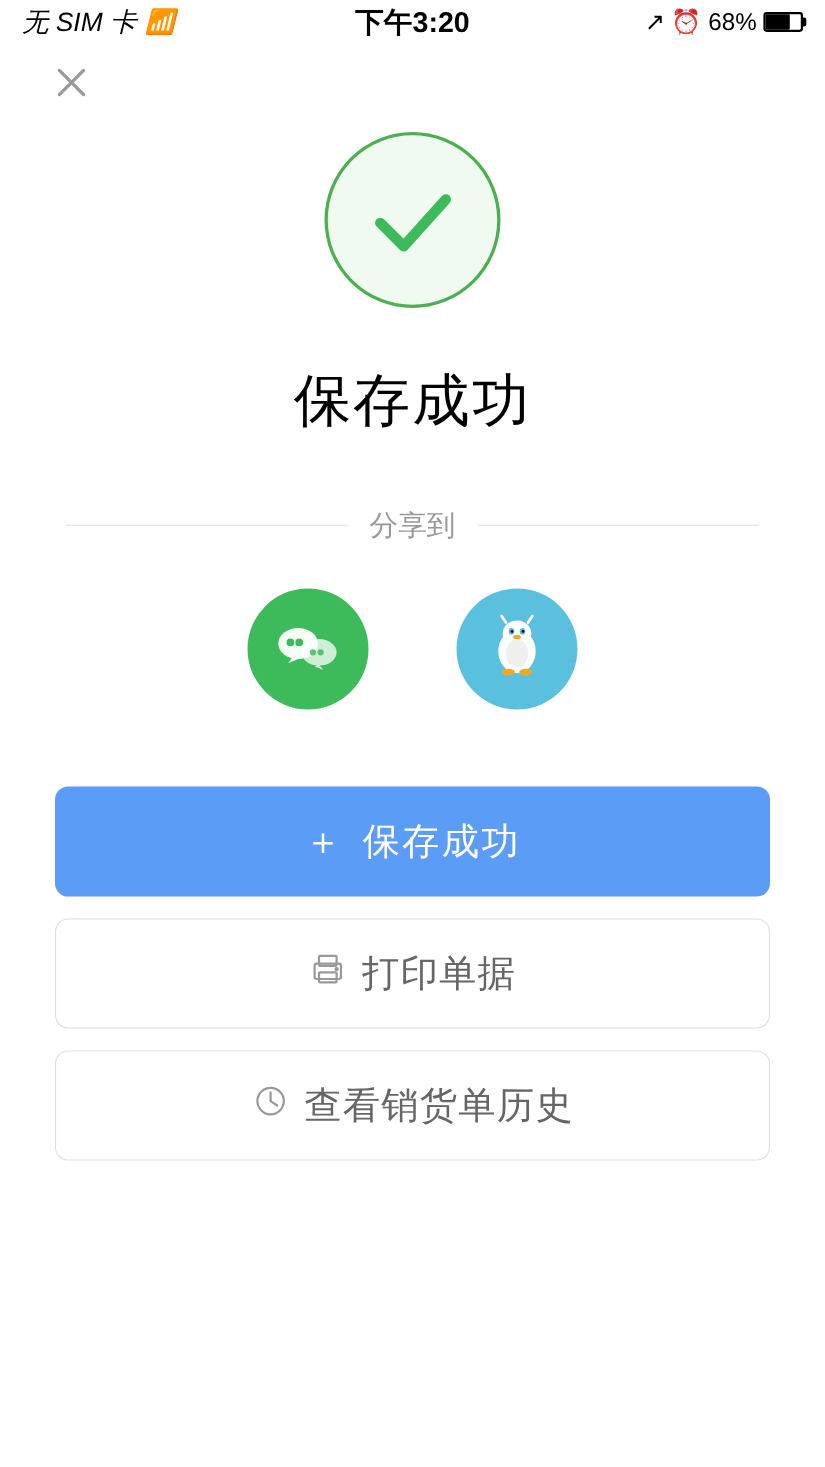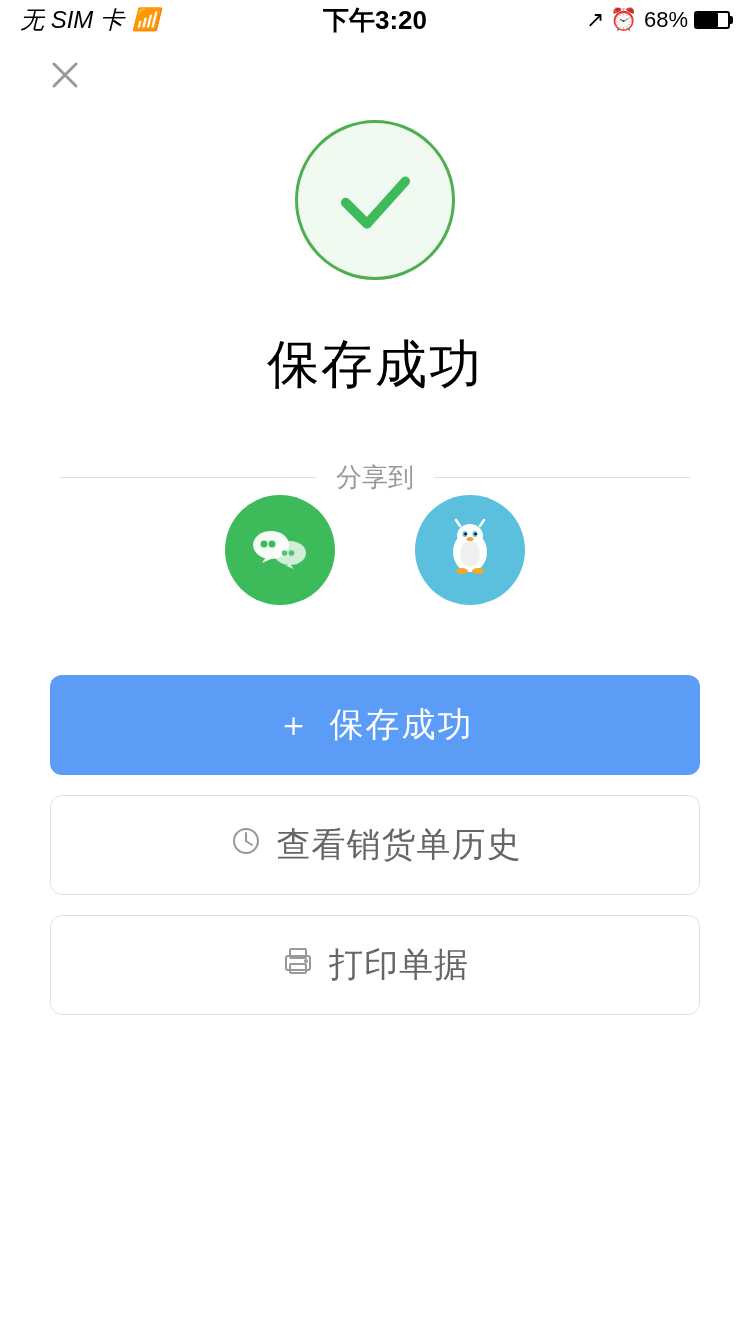--- a/index.html
+++ b/index.html
@@ -142,20 +142,21 @@
       display: flex;
       flex-direction: column;
       align-items: center;
     }
 
     .share-divider {
       width: 100%;
       display: flex;
       align-items: center;
       padding: 0 60px;
+      margin-bottom: 40px;
     }
 
     .divider-line {
       flex: 1;
       height: 1px;
       background: #e0e0e0;
     }
 
     .share-label {
       font-size: 26px;
@@ -314,40 +315,40 @@
         </svg>
       </div>
     </div>
   </div>
 
   <div class="action-buttons">
 
     <button class="btn-primary">
       <span>＋</span>
       <span style="margin-left:4px;letter-spacing:2px;">保存成功</span>
-    </button>
-
-    <button class="btn-secondary">
-      <span>
-        <svg width="34" height="34" viewBox="0 0 34 34" fill="none" xmlns="http://www.w3.org/2000/svg">
-          <circle cx="17" cy="17" r="12" stroke="#999" stroke-width="2"></circle>
-          <line x1="17" y1="9" x2="17" y2="17" stroke="#999" stroke-width="2" stroke-linecap="round"></line>
-          <line x1="17" y1="17" x2="23" y2="21" stroke="#999" stroke-width="2" stroke-linecap="round"></line>
-        </svg>
-      </span>
-      <span>查看销货单历史</span>
     </button>
 
     <button class="btn-secondary">
       <span>
         <svg width="34" height="34" viewBox="0 0 34 34" fill="none" xmlns="http://www.w3.org/2000/svg">
           <rect x="5" y="12" width="24" height="14" rx="2" stroke="#999" stroke-width="2"></rect>
           <rect x="9" y="5" width="16" height="9" rx="1" stroke="#999" stroke-width="2"></rect>
           <rect x="9" y="20" width="16" height="9" rx="1" stroke="#999" stroke-width="2"></rect>
           <circle cx="25" cy="17" r="2" fill="#999"></circle>
         </svg>
       </span>
       <span>打印单据</span>
     </button>
 
+    <button class="btn-secondary">
+      <span>
+        <svg width="34" height="34" viewBox="0 0 34 34" fill="none" xmlns="http://www.w3.org/2000/svg">
+          <circle cx="17" cy="17" r="12" stroke="#999" stroke-width="2"></circle>
+          <line x1="17" y1="9" x2="17" y2="17" stroke="#999" stroke-width="2" stroke-linecap="round"></line>
+          <line x1="17" y1="17" x2="23" y2="21" stroke="#999" stroke-width="2" stroke-linecap="round"></line>
+        </svg>
+      </span>
+      <span>查看销货单历史</span>
+    </button>
+
   </div>
 
 </div>
 
 </body></html>

